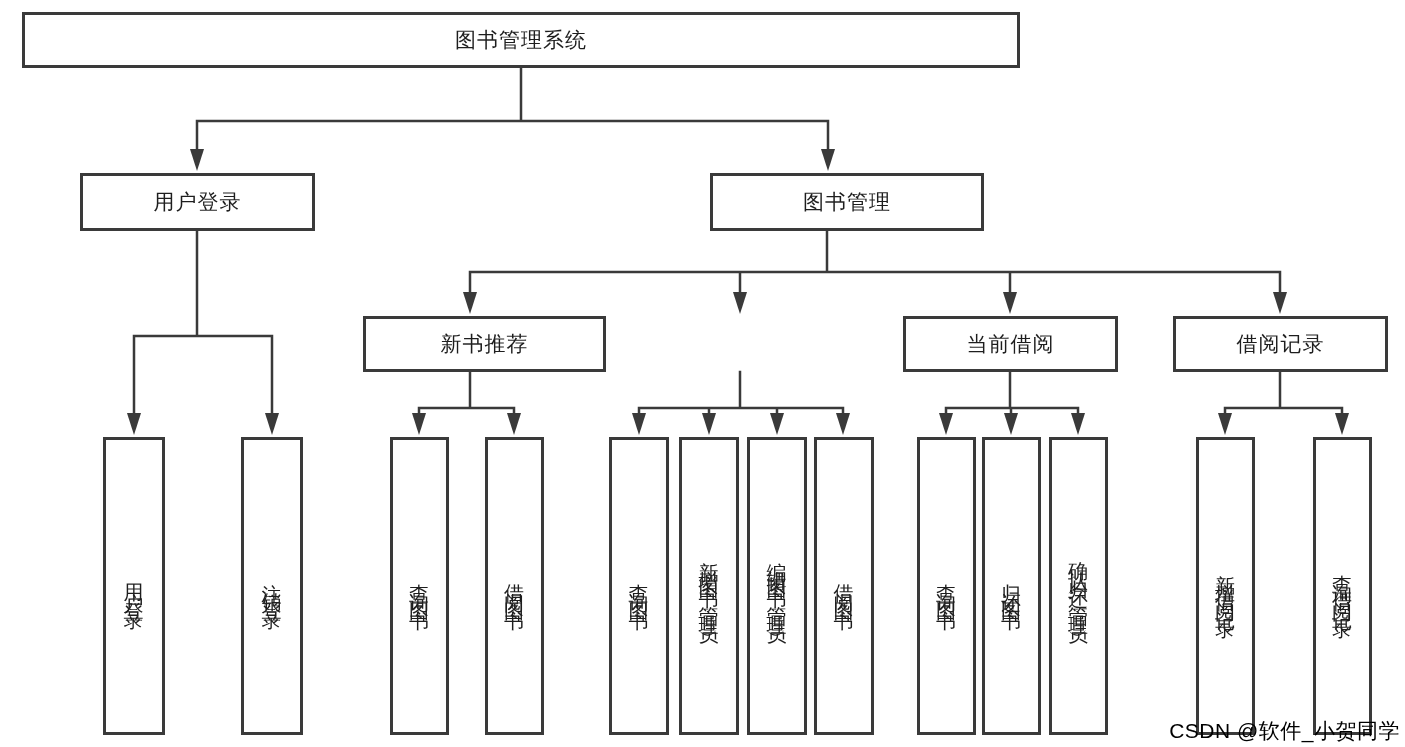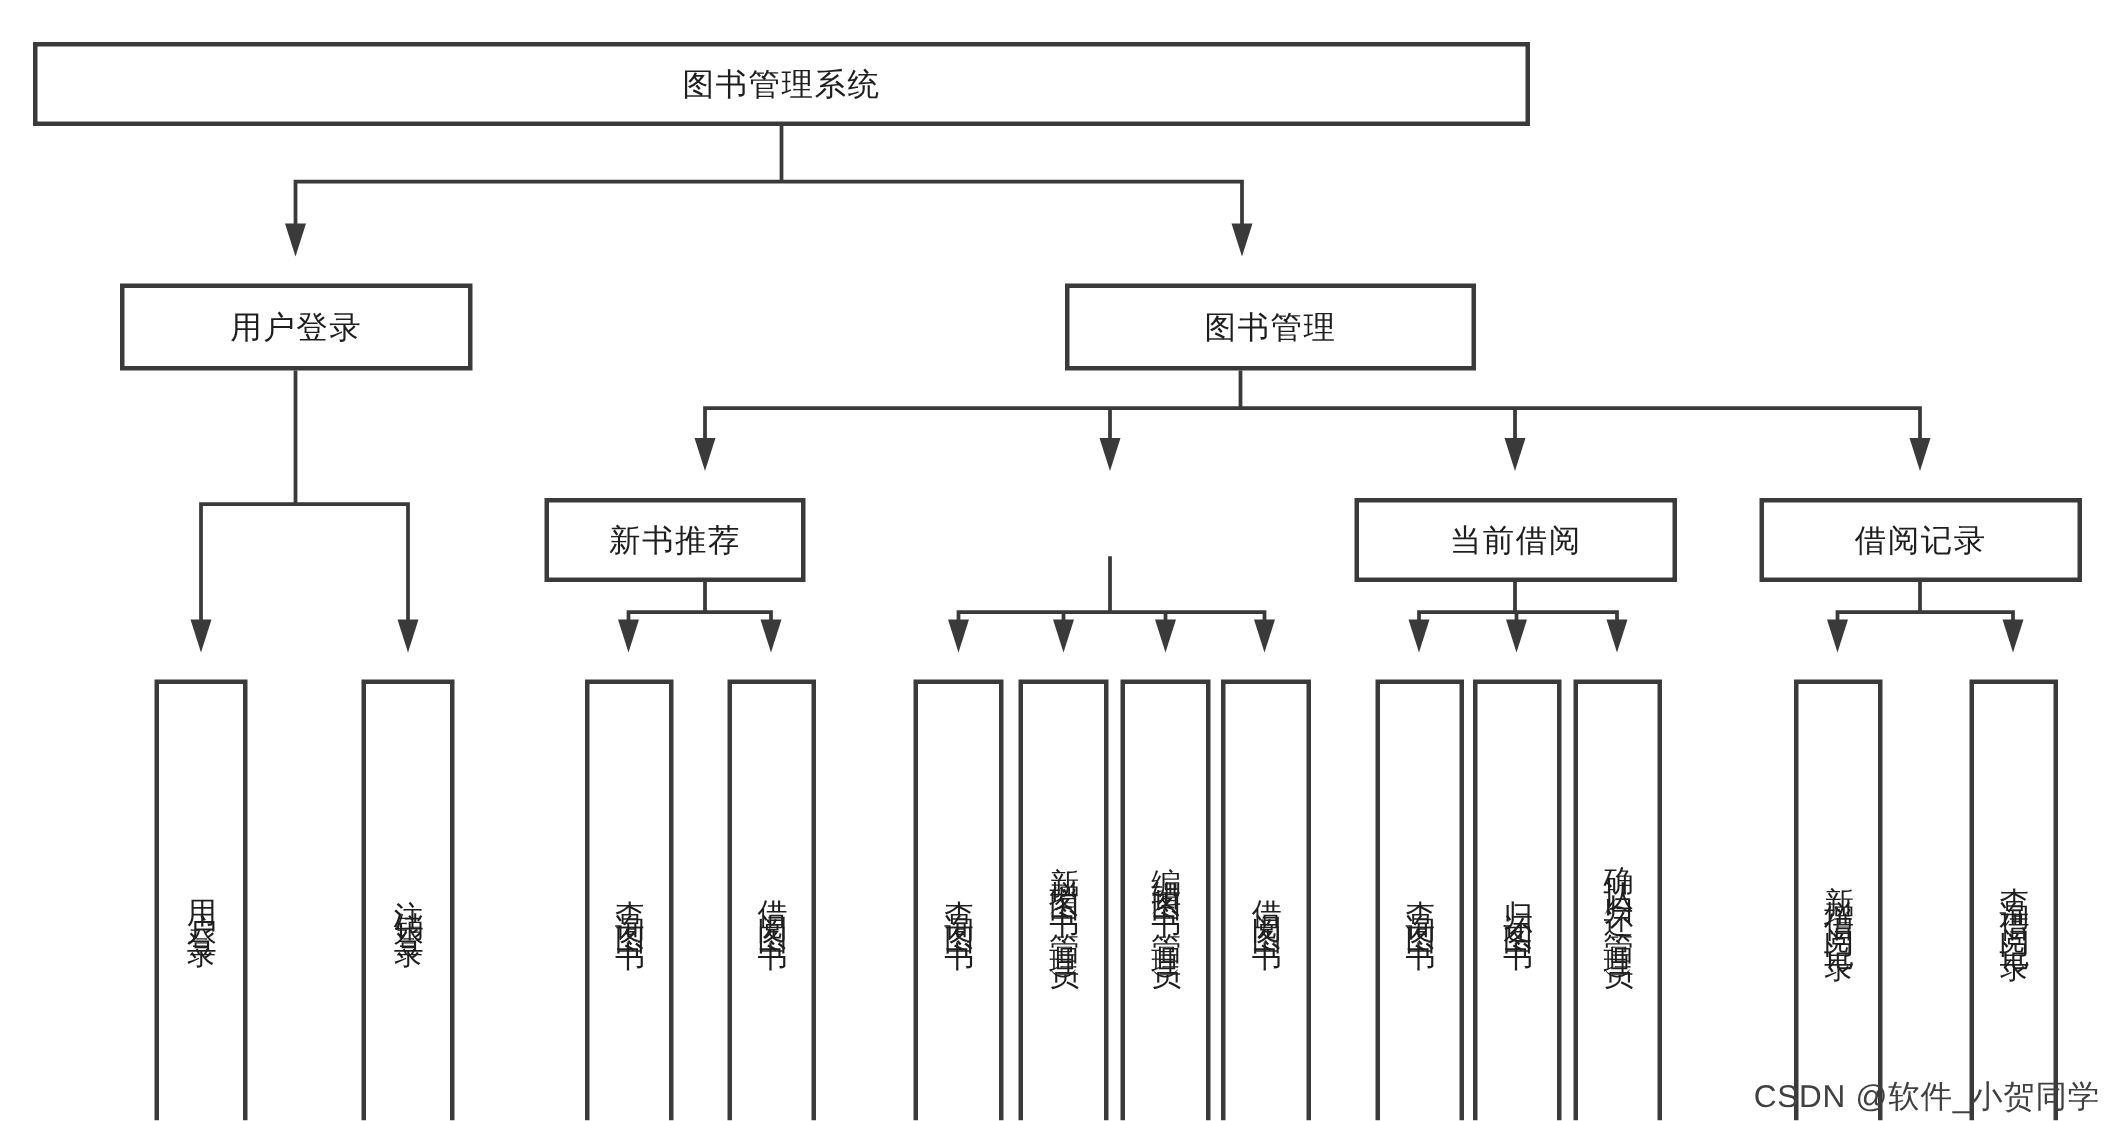--- a/index.html
+++ b/index.html
@@ -12,36 +12,35 @@
   }
   svg.connectors{position:absolute;left:0;top:0;width:1405px;height:747px;}
   .node{
     position:absolute;
     box-sizing:border-box;
     background:#ffffff;
     border:3px solid #3a3a3a;
     display:flex;align-items:center;justify-content:center;
     color:#1e1e1e;
     z-index:2;
-    margin-top:16px;
   }
   .h-node{font-size:21px;letter-spacing:1px;}
   .v-node span{
     writing-mode:vertical-rl;
     text-orientation:mixed;
     font-size:20px;
     letter-spacing:9px;
     line-height:1;
     white-space:nowrap;
   }
   .watermark{
     position:absolute;
     right:5px;bottom:2px;
     font-size:21px;
-    color:#404040;
+    color:#000000;
     letter-spacing:0.5px;
     z-index:5;
   }
 </style>
 </head>
 <body>
 
 <div class="canvas">
 
   <svg class="connectors" viewBox="0 0 1405 747">
@@ -84,21 +83,21 @@
     <span>图书管理系统</span>
   </div>
 
   <div class="node h-node" style="left:80px;top:173px;width:235px;height:58px">
     <span>用户登录</span>
   </div>
   <div class="node h-node" style="left:710px;top:173px;width:274px;height:58px">
     <span>图书管理</span>
   </div>
 
-  <div class="node h-node" style="left:363px;top:316px;width:174px;height:56px">
+  <div class="node h-node" style="left:363px;top:316px;width:243px;height:56px">
     <span>新书推荐</span>
   </div>
   <div class="node h-node" style="left:1173px;top:316px;width:215px;height:56px">
     <span>借阅记录</span>
   </div>
   <div class="node h-node" style="left:903px;top:316px;width:215px;height:56px">
     <span>当前借阅</span>
   </div>
 
   <div class="node v-node" style="left:103px;top:437px;width:62px;height:298px">

